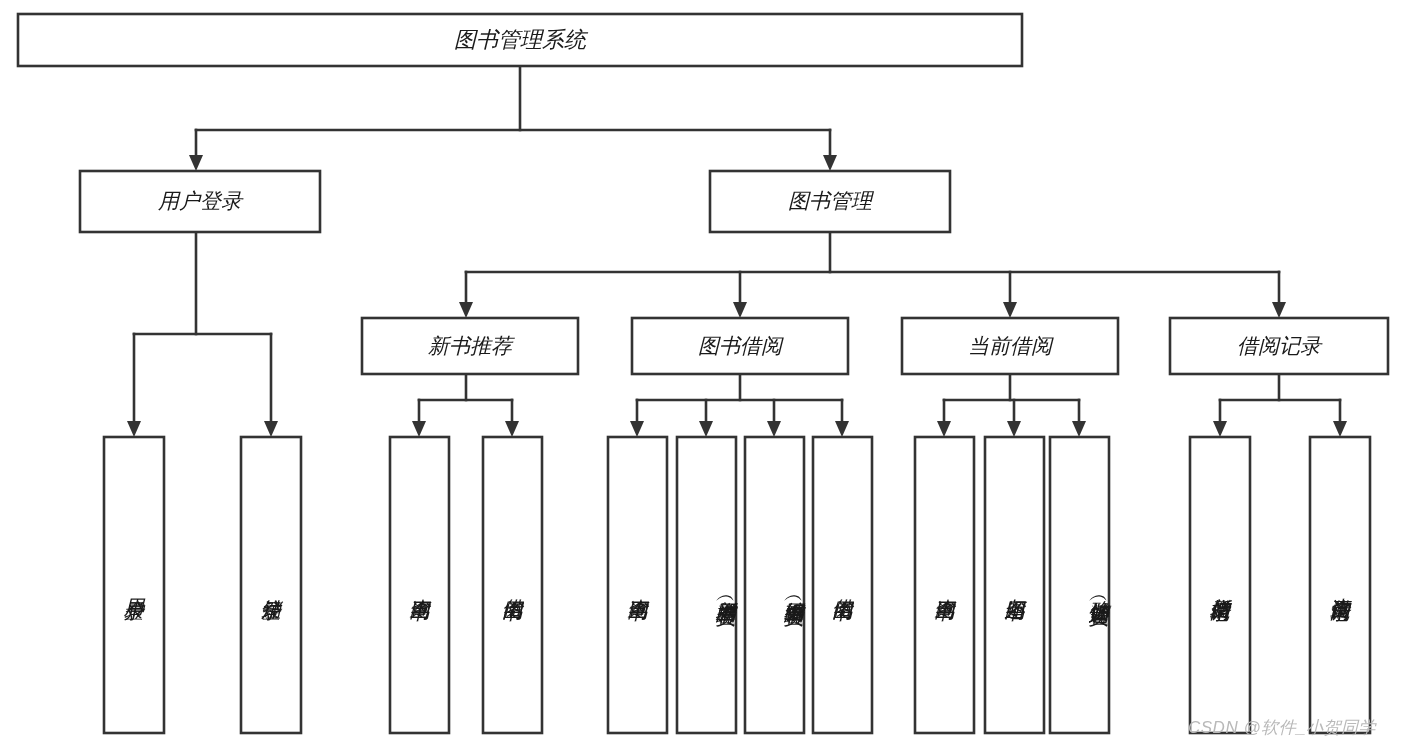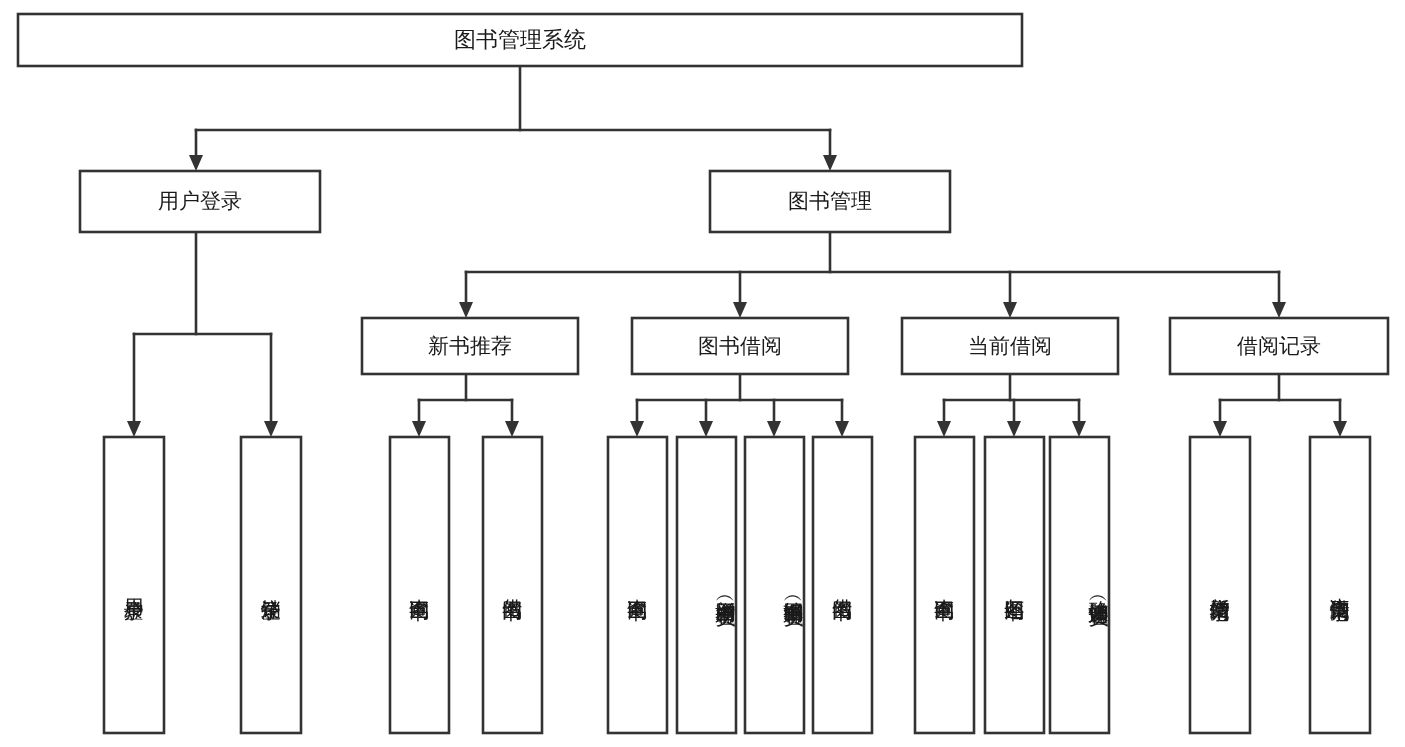--- a/index.html
+++ b/index.html
@@ -11,20 +11,21 @@
     width: 1405px;
     height: 747px;
     font-family: "Liberation Sans", "DejaVu Sans", sans-serif;
     overflow: hidden;
     position: relative;
   }
   #diagram-root {
     position: relative;
     width: 1405px;
     height: 747px;
+    font-style: italic;
   }
   svg#flowchart {
     display: block;
     width: 1405px;
     height: 747px;
   }
   .node-rect {
     fill: #ffffff;
     stroke: #333333;
     stroke-width: 2.6;
@@ -228,13 +229,14 @@
   <div class="vtext" style="left:608px; top:437px; width:59px; height:296px;">查询图书</div>
   <div class="vtext" style="left:677px; top:437px; width:59px; height:296px; align-items:flex-start; padding-top:8px; box-sizing:border-box;">新增图书（管理员）</div>
   <div class="vtext" style="left:745px; top:437px; width:59px; height:296px; align-items:flex-start; padding-top:8px; box-sizing:border-box;">编辑图书（管理员）</div>
   <div class="vtext" style="left:813px; top:437px; width:59px; height:296px;">借阅图书</div>
   <div class="vtext" style="left:915px; top:437px; width:59px; height:296px;">查询图书</div>
   <div class="vtext" style="left:985px; top:437px; width:59px; height:296px;">归还图书</div>
   <div class="vtext" style="left:1050px; top:437px; width:59px; height:296px; align-items:flex-start; padding-top:8px; box-sizing:border-box;">确认归还（管理员）</div>
   <div class="vtext" style="left:1190px; top:437px; width:60px; height:296px;">新增借阅记录</div>
   <div class="vtext" style="left:1310px; top:437px; width:60px; height:296px;">查询借阅记录</div>
 
+  <div class="watermark">CSDN @软件_小贺同学</div>
 </div>
 
 </body></html>

